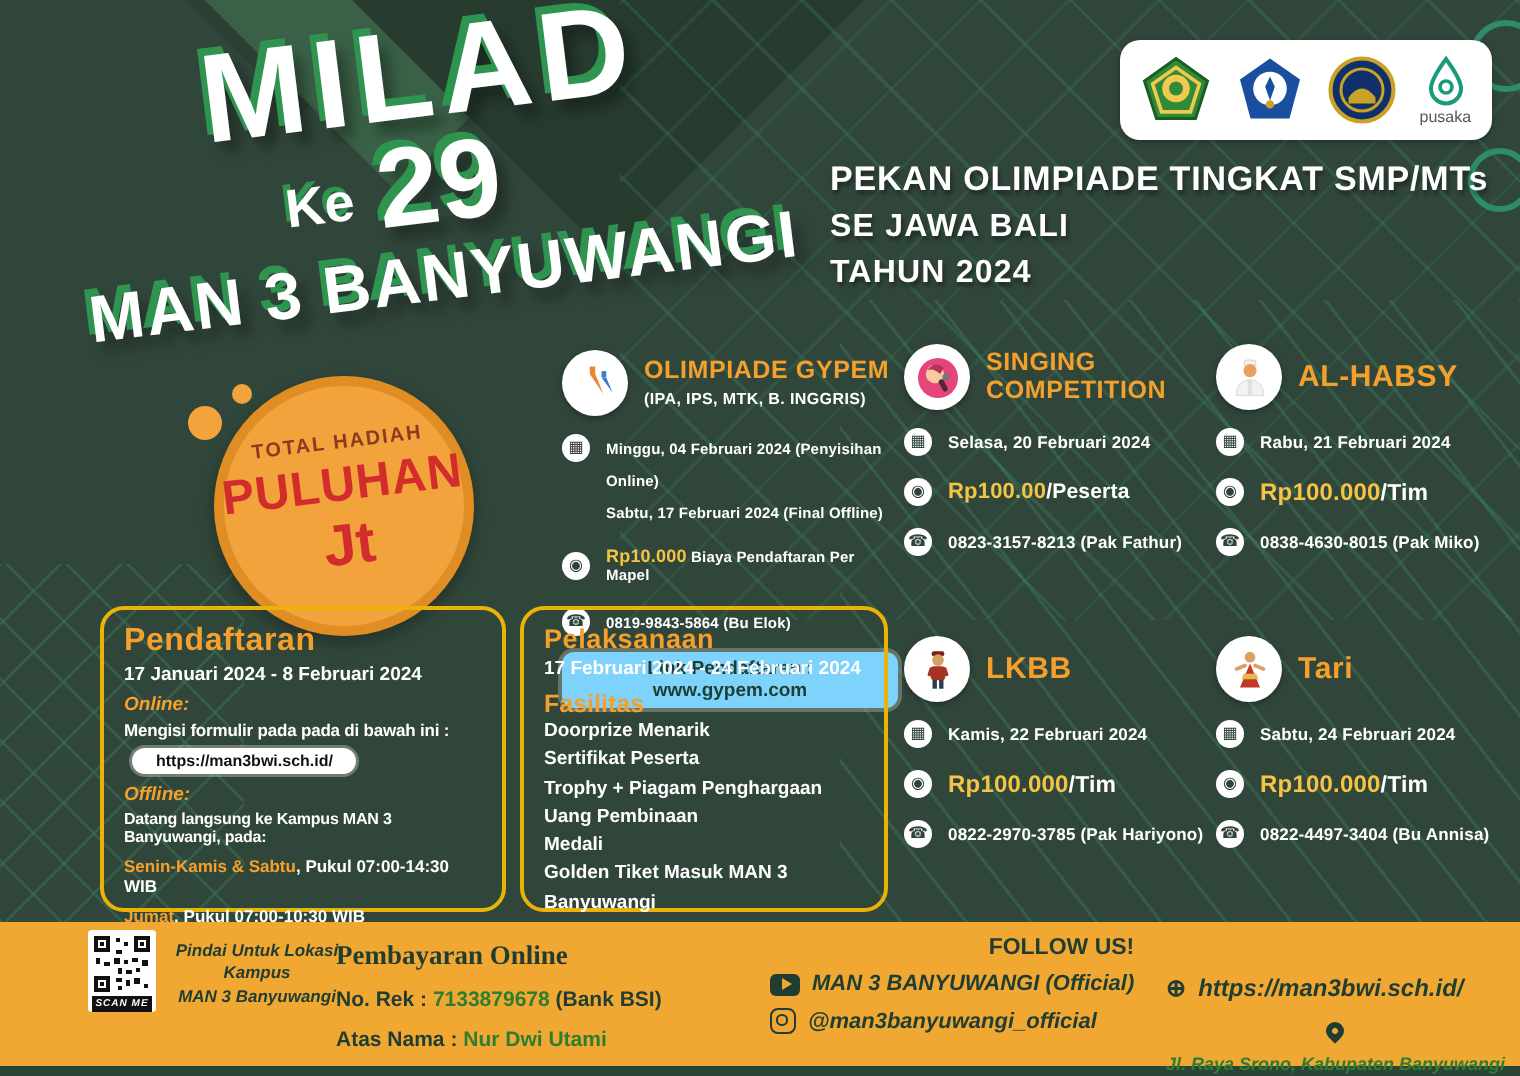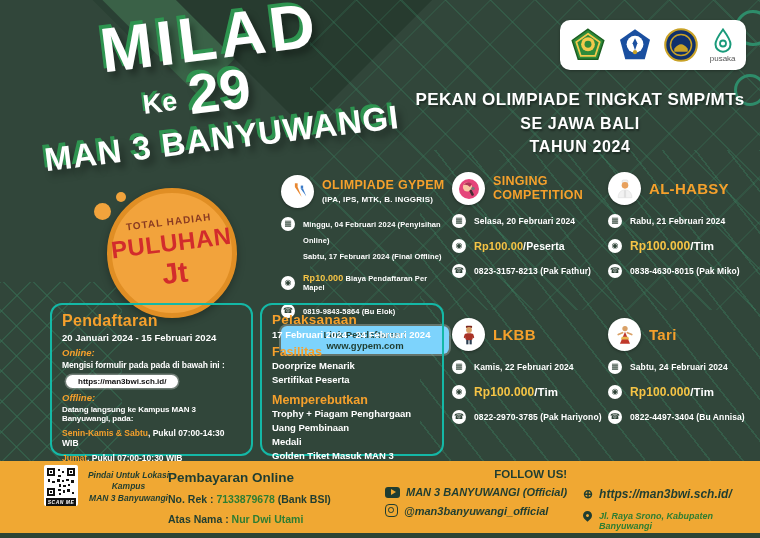--- a/index.html
+++ b/index.html
@@ -42,21 +42,21 @@
   .school{font-size:33px;font-weight:800;letter-spacing:1px;margin-top:2px;
     text-shadow:-3px -4px 0 #2E9450,4px 6px 7px rgba(0,0,0,.35);white-space:nowrap;}
 
   
   .logo-strip{position:absolute;left:560px;top:20px;width:186px;height:50px;background:#fff;border-radius:10px;
     display:flex;align-items:center;justify-content:space-evenly;z-index:3;box-shadow:0 1px 3px rgba(0,0,0,.3);}
   .logo-cell{display:flex;flex-direction:column;align-items:center;line-height:1;}
   .pusaka-label{font-size:8px;color:#555;margin-top:1px;}
 
   
-  .comp-header{position:absolute;left:415px;top:90px;width:330px;text-align:center;color:#fff;z-index:3;
+  .comp-header{position:absolute;left:415px;top:80px;width:330px;color:#fff;z-index:3;
     text-shadow:1px 2px 2px rgba(0,0,0,.4);}
   .comp-header .l1{font-size:17px;font-weight:800;letter-spacing:.4px;}
   .comp-header .l2{font-size:16px;font-weight:800;margin-top:5px;letter-spacing:.6px;}
   .comp-header .l3{font-size:16px;font-weight:800;margin-top:5px;letter-spacing:.6px;}
 
   
   .badge{position:absolute;left:107px;top:188px;width:120px;height:120px;border-radius:50%;
     background:#F2A33C;border:5px solid #E-08E24;border:5px solid #E08E24;z-index:2;
     display:flex;align-items:center;justify-content:center;box-shadow:0 3px 8px rgba(0,0,0,.3);}
   .badge-inner{transform:rotate(-7deg);text-align:center;}
@@ -83,21 +83,21 @@
   .gypem .row-text{font-size:7.5px;}
   .gypem .two-line span{display:block;line-height:2.15;}
   .gypem .fee-amt{font-size:9px;}
   .gypem .fee-note{font-size:7.5px;font-weight:700;}
   .singing .fee-amt{font-size:11px;}
   .singing .fee-note{font-size:10.5px;}
   .link-pill{margin-top:8px;background:#7dd3fc;border-radius:6px;padding:3px 6px;text-align:center;
     color:#1F3D31;font-weight:800;font-size:9.5px;box-shadow:0 0 0 2px rgba(255,255,255,.25);}
 
   
-  .info-box{position:absolute;border:2px solid #14b8a6;border-radius:12px;padding:7px 10px;box-sizing:border-box;
+  .info-box{position:absolute;border:2px solid #eab308;border-radius:12px;padding:7px 10px;box-sizing:border-box;
     color:#fff;z-index:3;}
   .box-reg{left:50px;top:303px;width:203px;height:153px;}
   .box-exec{left:260px;top:303px;width:184px;height:153px;}
   .ib-title{color:#F5A02C;font-weight:800;font-size:16px;letter-spacing:.3px;}
   .ib-title.sm{font-size:13.5px;}
   .ib-period{font-size:9.5px;font-weight:700;margin-top:2px;}
   .ib-label{color:#F5A02C;font-weight:800;font-style:italic;font-size:9.5px;margin-top:4px;}
   .ib-text{font-size:8.5px;font-weight:600;margin-top:2px;letter-spacing:-.1px;}
   .ib-text.tight{font-size:8px;}
   .url-pill{display:inline-block;background:#fff;color:#111;border-radius:7px;padding:2px 12px;
@@ -107,34 +107,34 @@
   .ib-sec{color:#F5A02C;font-weight:800;font-size:12.5px;margin-top:5px;}
   .ib-item{font-size:9.5px;font-weight:600;line-height:1.5;}
 
   
   .footer{position:absolute;left:0;top:461px;width:760px;height:72px;background:#F0A833;z-index:4;color:#1F3D31;}
   .qr-wrap{position:absolute;left:44px;top:4px;width:135px;display:flex;flex-direction:row;align-items:center;font-style:italic;}
   .qr-card{background:#fff;padding:2px 2px 0 2px;border-radius:2px;display:flex;flex-direction:column;align-items:center;}
   .scanme{background:#111;color:#fff;font-size:5px;font-weight:700;letter-spacing:.5px;padding:1px 0;width:30px;text-align:center;margin-top:1px;}
   .qr-caption{font-size:8.5px;font-weight:700;text-align:center;line-height:1.35;margin-top:3px;}
   .pay{position:absolute;left:168px;top:9px;}
-  .pay-title{font-size:13.5px;font-weight:800;}
+  .pay-title{font-size:13.5px;font-weight:800;font-family:Liberation Serif, serif;}
   .pay-row{font-size:10.5px;font-weight:700;margin-top:8px;}
   .green{color:#2E7D32;font-weight:800;}
   .follow{position:absolute;left:385px;top:7px;}
   .follow-title{font-size:11.5px;font-weight:800;text-align:right;}
   .soc-row{display:flex;align-items:center;gap:6px;margin-top:6px;font-size:11px;font-weight:700;font-style:italic;}
   .yt-icon{width:15px;height:11px;background:#1F3D31;border-radius:3px;display:flex;align-items:center;justify-content:center;flex:0 0 15px;}
   .yt-icon::after{content:"";border-left:5px solid #F0A833;border-top:3px solid transparent;border-bottom:3px solid transparent;margin-left:1px;}
   .ig-icon{width:11px;height:11px;border:1.6px solid #1F3D31;border-radius:4px;position:relative;flex:0 0 11px;}
   .ig-icon::after{content:"";position:absolute;left:2.4px;top:2.4px;width:3.6px;height:3.6px;border:1.4px solid #1F3D31;border-radius:50%;}
   .rightcol{position:absolute;left:583px;top:26px;}
   .site-row{display:flex;align-items:center;gap:6px;font-size:12px;font-weight:700;font-style:italic;}
   .globe-icon{font-size:12px;font-style:normal;line-height:1;}
-  .addr-row{display:flex;gap:7px;margin-top:10px;font-size:9px;font-weight:700;font-style:italic;color:#2E7D32;}
+  .addr-row{display:flex;align-items:center;gap:7px;margin-top:10px;font-size:9px;font-weight:700;font-style:italic;color:#2E7D32;flex-direction:column;}
   .pin-icon{width:9px;height:9px;background:#1F3D31;border-radius:50% 50% 50% 0;transform:rotate(-45deg);position:relative;flex:0 0 9px;}
   .pin-icon::after{content:"";position:absolute;left:2.8px;top:2.8px;width:3.4px;height:3.4px;background:#F0A833;border-radius:50%;}
 </style>
 </head>
 <body>
 
 <div class="poster">
 
   <div class="deco diamond-dark2"></div>
   <div class="deco diamond-bright"></div>
@@ -355,37 +355,36 @@
       </div>
       <div class="row">
         <span class="row-icon">☎</span>
         <span class="row-text">0822-4497-3404 (Bu Annisa)</span>
       </div>
     </div>
   </div>
 
   <div class="info-box box-reg">
     <div class="ib-title">Pendaftaran</div>
-    <div class="ib-period">20 Januari 2024 - 15 Februari 2024</div>
+    <div class="ib-period">17 Januari 2024 - 8 Februari 2024</div>
     <div class="ib-label">Online:</div>
     <div class="ib-text">Mengisi formulir pada pada di bawah ini :</div>
     <span class="url-pill">https://man3bwi.sch.id/</span>
     <div class="ib-label">Offline:</div>
     <div class="ib-text tight">Datang langsung ke Kampus MAN 3 Banyuwangi, pada:</div>
     <div class="sched"><span class="hl">Senin-Kamis &amp; Sabtu</span><span>, Pukul 07:00-14:30 WIB</span></div>
     <div class="sched"><span class="hl">Jumat</span><span>, Pukul 07:00-10:30 WIB</span></div>
   </div>
 
   <div class="info-box box-exec">
     <div class="ib-title sm">Pelaksanaan</div>
     <div class="ib-period">17 Februari 2024 - 24 Februari 2024</div>
     <div class="ib-sec">Fasilitas</div>
     <div class="ib-item">Doorprize Menarik</div>
     <div class="ib-item">Sertifikat Peserta</div>
-    <div class="ib-sec">Memperebutkan</div>
     <div class="ib-item">Trophy + Piagam Penghargaan</div>
     <div class="ib-item">Uang Pembinaan</div>
     <div class="ib-item">Medali</div>
     <div class="ib-item">Golden Tiket Masuk MAN 3 Banyuwangi</div>
   </div>
 
   <div class="footer">
     <div class="qr-wrap">
       <div class="qr-card">
         <svg width="30" height="30" viewBox="0 0 30 30">

